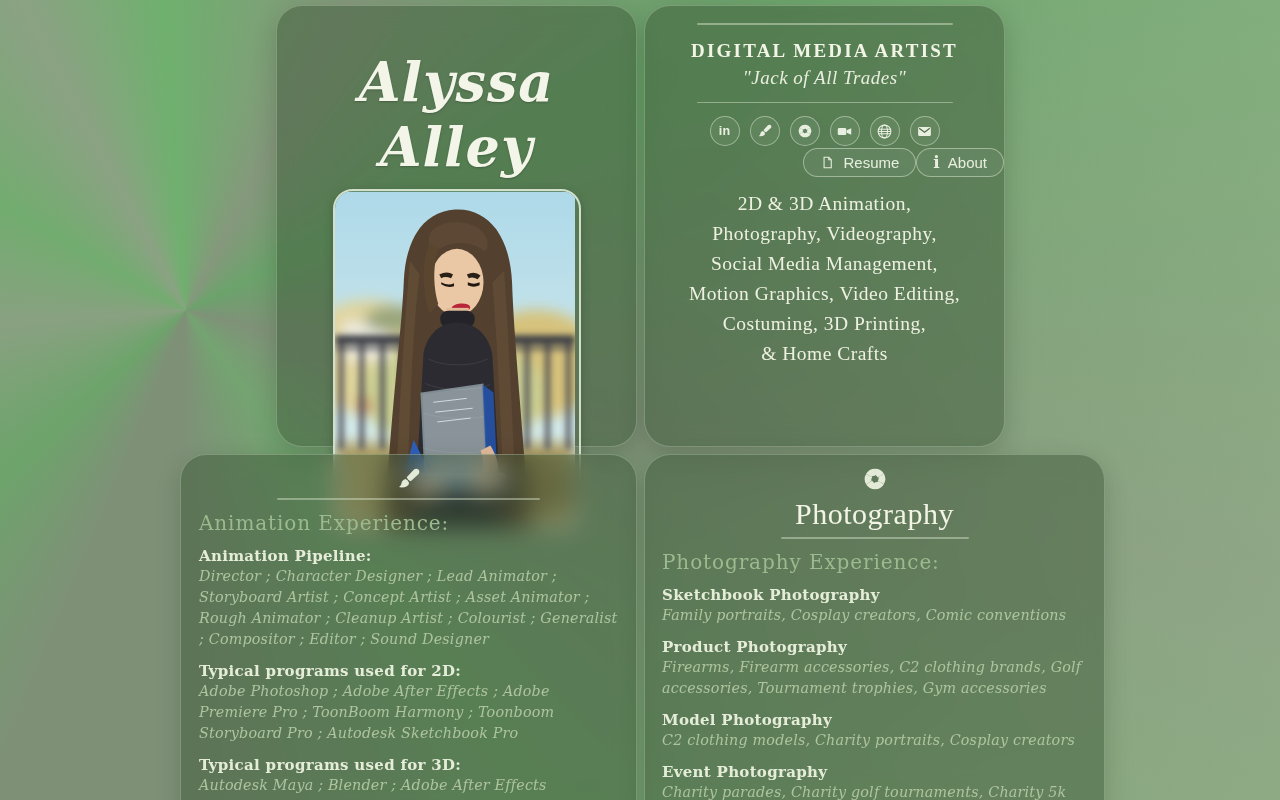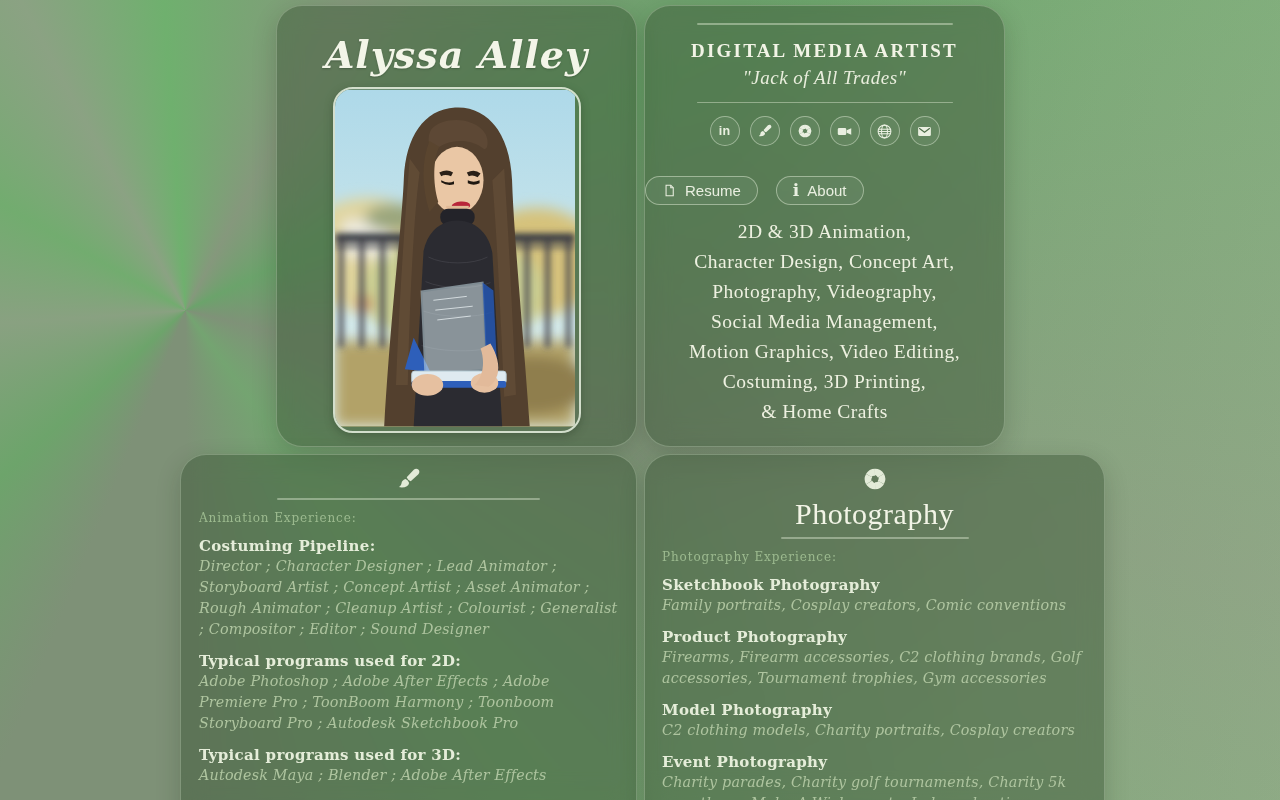--- a/index.html
+++ b/index.html
@@ -23,24 +23,24 @@
     box-shadow:0 8px 24px rgba(24,40,21,0.20);
     backdrop-filter:blur(12px) saturate(0.95);
     color:#edf1e0;
   }
   #card-identity{left:276px;top:5px;width:361px;height:442px;text-align:center;}
   #card-role{left:644px;top:5px;width:361px;height:442px;text-align:center;}
   #card-art{left:180px;top:454px;width:457px;height:386px;padding:0 18px;}
   #card-photography{left:644px;top:454px;width:461px;height:386px;padding:0 17px;}
 
   .script-name{
-    margin-top:26px;
+    margin-top:44px;
     font-family:"DejaVu Serif", serif;
     font-style:italic;font-weight:bold;
-    font-size:38px;line-height:1.2;
+    font-size:54px;line-height:1.2;
     color:#f3f5e8;letter-spacing:1px;
     text-shadow:0 1px 2px rgba(30,45,28,0.35);
   }
   .photo-frame{
     width:244px;height:342px;margin:9px auto 0;
     border-radius:20px;overflow:hidden;
     border:2px solid rgba(232,241,226,0.85);
     box-shadow:0 3px 10px rgba(25,40,22,0.3);
   }
   .photo-frame svg{display:block;}
@@ -57,42 +57,42 @@
     font-size:19px;color:#e9eedd;letter-spacing:0.5px;
   }
   .social-row{margin-top:13px;display:flex;justify-content:center;gap:10px;}
   .sicon{
     width:30px;height:30px;border-radius:50%;box-sizing:border-box;
     border:1px solid rgba(222,234,212,0.5);background:rgba(255,255,255,0.06);
     display:flex;align-items:center;justify-content:center;color:#e9efe0;cursor:pointer;
   }
   .sicon svg{display:block;}
   .in-glyph{font:bold 12.5px "Liberation Sans", sans-serif;letter-spacing:0.2px;}
-  .btn-row{margin-top:30px;display:flex;justify-content:flex-start;gap:18px;}
+  .btn-row{margin-top:2px;display:flex;justify-content:flex-end;gap:0;}
   .pill{
     height:29px;border-radius:15px;box-sizing:border-box;
     border:1px solid rgba(222,234,212,0.5);background:rgba(255,255,255,0.05);
     display:flex;align-items:center;gap:8px;padding:0 16px;cursor:pointer;
     color:#e9efe0;font-size:15px;
   }
   .info-glyph{font:bold 17px "DejaVu Serif", serif;line-height:1;}
   .skills{margin-top:12px;}
   .skill-line{
     font-family:"Liberation Serif", serif;font-size:19.5px;line-height:30px;
     letter-spacing:0.5px;color:#eef1e1;
   }
 
   .hdr-icon{display:flex;justify-content:center;margin-top:11px;color:#e3ebd8;}
   .card-title{
     text-align:center;margin-top:5px;font-family:"Liberation Serif", serif;
     font-size:30px;color:#f2f4e6;letter-spacing:0.5px;
   }
   .title-underline{height:1.5px;background:rgba(216,228,206,0.45);margin:6px auto 0;border-radius:1px;}
   .exp-label{
-    margin-top:11px;font-family:"DejaVu Serif", serif;font-size:12px;
+    margin-top:11px;font-family:"DejaVu Serif", serif;font-size:20px;
     letter-spacing:0.9px;color:#9cba8f;
   }
   .section{margin-top:12px;}
   .sec-heading{
     font-family:"DejaVu Serif", serif;font-weight:bold;font-size:15px;
     color:#e5edd9;letter-spacing:0.3px;
   }
   .sec-body{
     font-family:"DejaVu Serif", serif;font-style:italic;font-size:14.3px;
     line-height:21px;color:#aec49f;letter-spacing:0.2px;margin-top:1px;
@@ -244,41 +244,40 @@
       <span>Resume</span>
     </div>
     <div class="pill">
       <span class="info-glyph">i</span>
       <span>About</span>
     </div>
   </div>
 
   <div class="skills">
     <div class="skill-line">2D &amp; 3D Animation,</div>
-    <div class="skill-line">Character Design, Concept Art,</div>
     <div class="skill-line">Photography, Videography,</div>
     <div class="skill-line">Social Media Management,</div>
     <div class="skill-line">Motion Graphics, Video Editing,</div>
     <div class="skill-line">Costuming, 3D Printing,</div>
     <div class="skill-line">&amp; Home Crafts</div>
   </div>
 </div>
 
 <div class="card" id="card-art">
   <div class="hdr-icon">
     <svg width="26" height="26" viewBox="0 0 24 24" fill="currentColor">
       <path d="M20.6 3.2c1.3 1.2 1.3 3.1.1 4.4L13.6 14c-1.8-.6-3-1.8-3.7-3.6l6.5-6.9c1.2-1.2 3-1.4 4.2-.3z"></path>
       <path d="M8.7 12c1.7.7 2.8 2 3.4 3.6-.5 2.7-2.8 4.1-6.8 4.2-1 0-1.9-.1-2.6-.4 1.5-.9 2.2-2.1 2.4-3.4.2-2 1.4-3.3 3.6-4z"></path>
     </svg>
   </div>
   <div class="title-underline" style="width:263px;"></div>
   <div class="exp-label">Animation Experience:</div>
 
   <div class="section">
-    <div class="sec-heading">Costuming Pipeline:</div>
+    <div class="sec-heading">Animation Pipeline:</div>
     <div class="sec-body">Director ; Character Designer ; Lead Animator ; Storyboard Artist ; Concept Artist ; Asset Animator ; Rough Animator ; Cleanup Artist ; Colourist ; Generalist ; Compositor ; Editor ; Sound Designer</div>
   </div>
   <div class="section">
     <div class="sec-heading">Typical programs used for 2D:</div>
     <div class="sec-body">Adobe Photoshop ; Adobe After Effects ; Adobe Premiere Pro ; ToonBoom Harmony ; Toonboom Storyboard Pro ; Autodesk Sketchbook Pro</div>
   </div>
   <div class="section">
     <div class="sec-heading">Typical programs used for 3D:</div>
     <div class="sec-body">Autodesk Maya ; Blender ; Adobe After Effects</div>
   </div>

